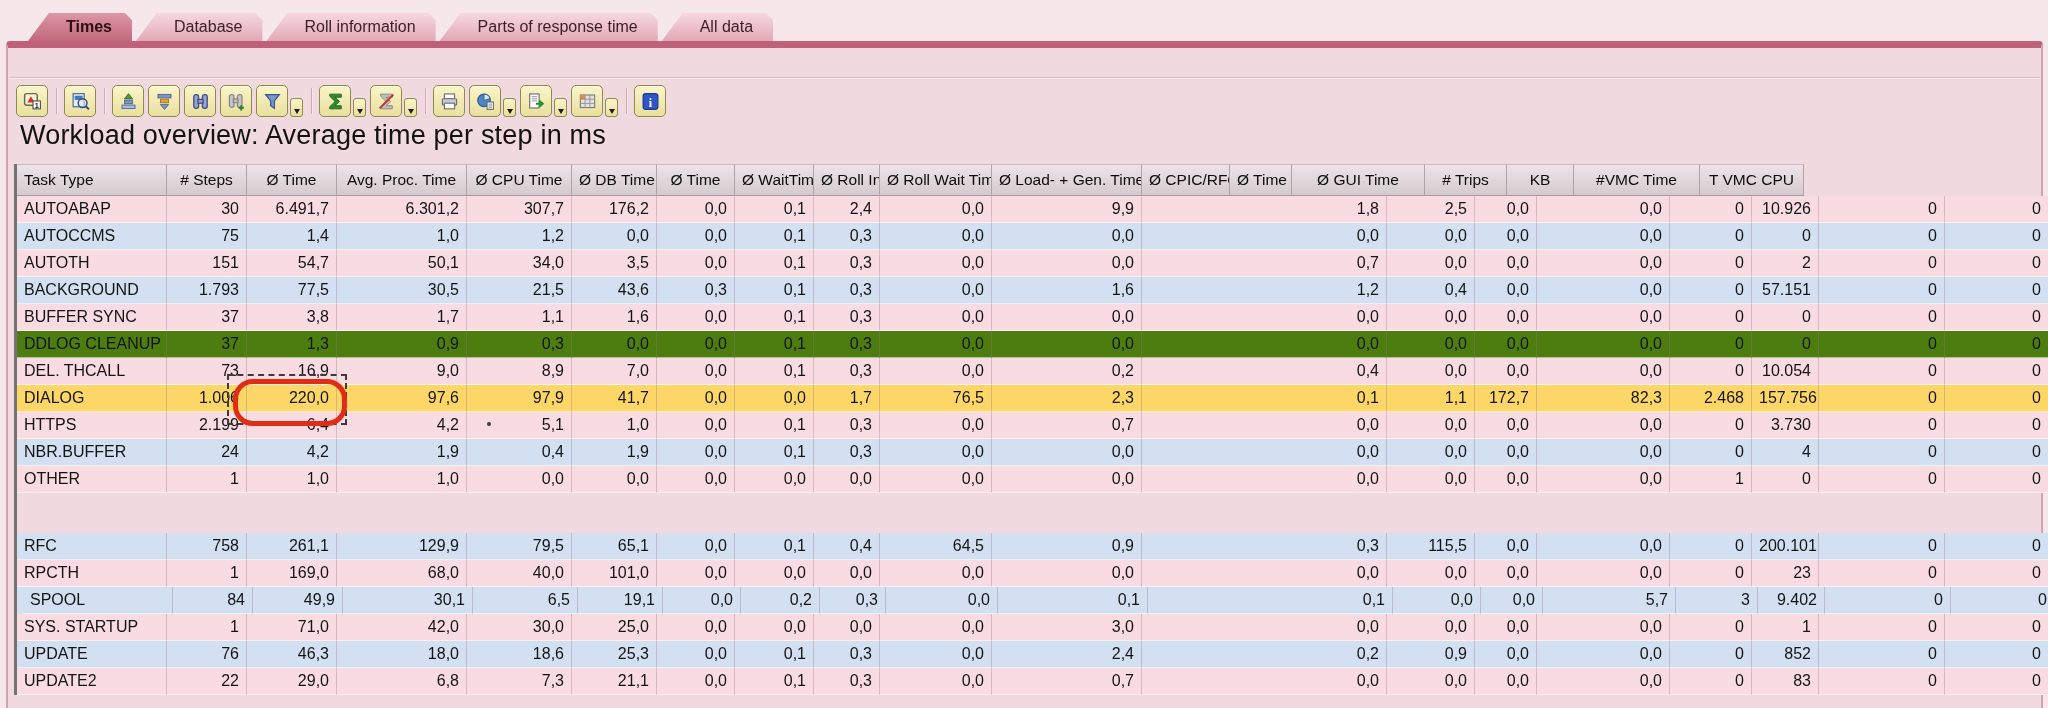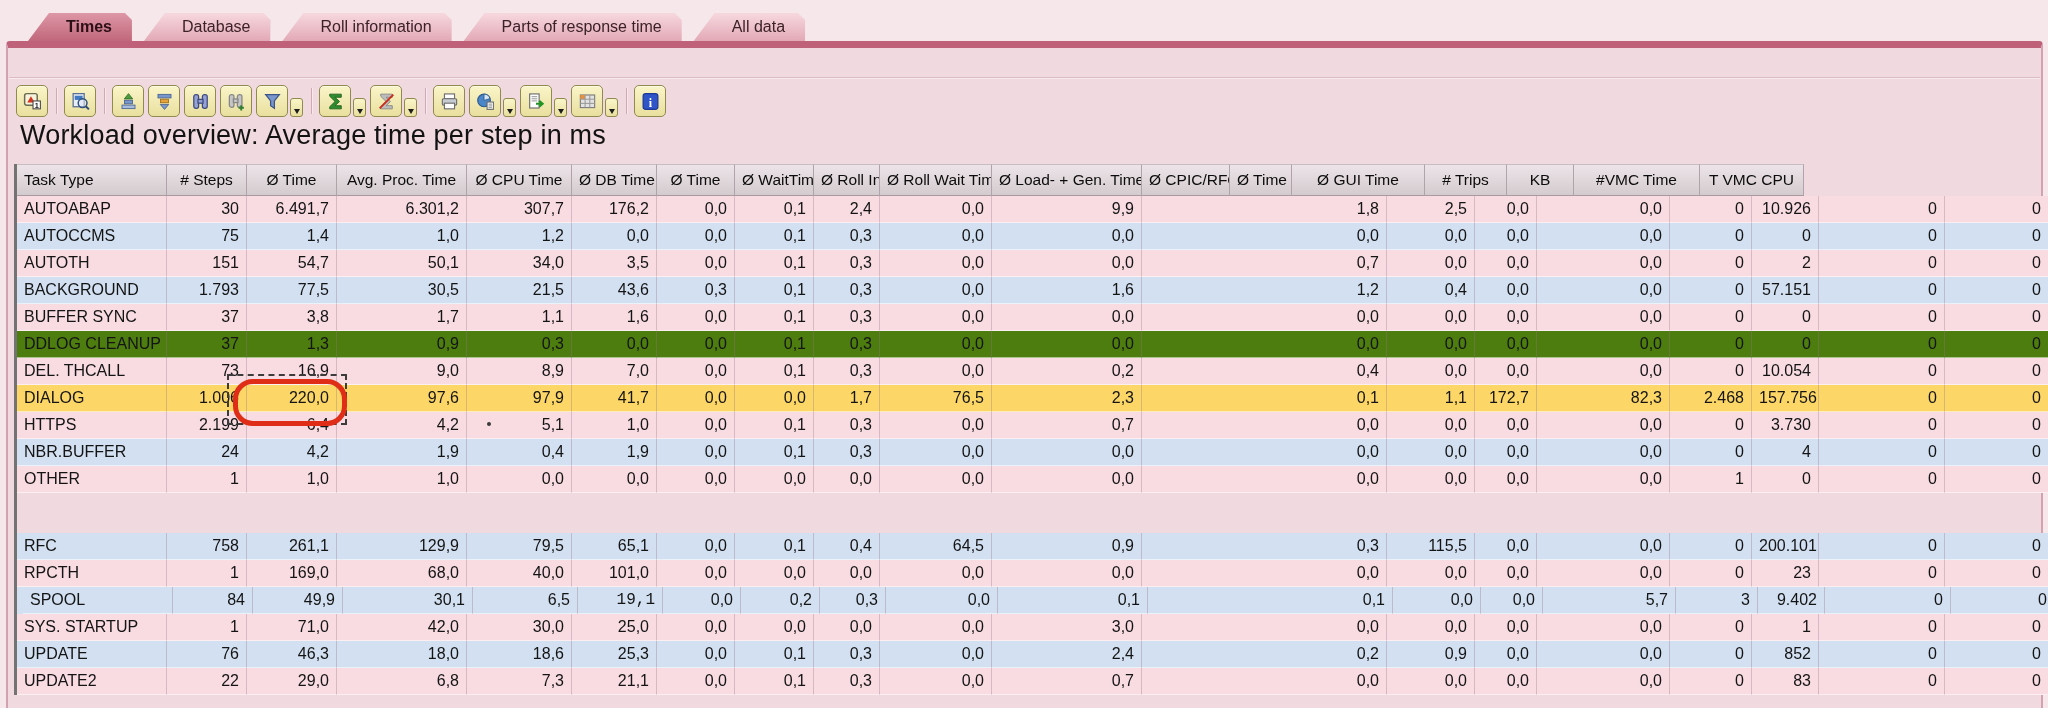--- a/index.html
+++ b/index.html
@@ -2,21 +2,21 @@
 <html><head>
 <meta charset="utf-8">
 <style>
   html,body{margin:0;padding:0;}
   body{font-family:"Liberation Sans","DejaVu Sans",sans-serif;background:#f5e7ea;}
   #screen{position:relative;width:2048px;height:708px;background:#f5e7ea;overflow:hidden;}
 
   
   .panel{position:absolute;top:41px;left:6px;right:5px;bottom:-2px;background:#f0d9df;
          border:2px solid #d3a2b0;border-top:7px solid #bf6279;border-radius:4px 4px 0 0;}
-  .tab-bar{position:absolute;top:13px;left:28px;height:28px;display:flex;gap:12px;z-index:5;}
+  .tab-bar{position:absolute;top:13px;left:28px;height:28px;display:flex;gap:4px;z-index:5;}
   .tab{height:28px;display:flex;align-items:center;padding:0 20px 0 38px;font-size:16px;color:#3c2228;
        clip-path:polygon(21px 0, calc(100% - 7px) 0, 100% 7px, 100% 100%, 0 100%);
        background:linear-gradient(#f7d8df,#e2a9b6);cursor:default;
        filter:drop-shadow(0 0 1px rgba(165,85,105,.65));}
   .tab.active{background:linear-gradient(#dd97a6,#c1677c);font-weight:bold;color:#2c0e15;}
   .tab .tab-label{white-space:nowrap;}
 
   
   .tb-divider{position:absolute;top:77px;left:9px;right:8px;height:1px;background:#dcbcc5;}
   .tb-divider2{position:absolute;top:78px;left:9px;right:8px;height:1px;background:#f7ebee;}
@@ -518,21 +518,21 @@
           <div class="cell num" style="width: 67px;">23</div>
           <div class="cell num" style="width: 126px;">0</div>
           <div class="cell num" style="width: 104px;">0</div>
         </div>
         <div class="brow" style="background: rgb(210, 224, 241);">
           <div class="cell" style="width: 150px; margin-left: 6px;">SPOOL</div>
           <div class="cell num" style="width: 80px;">84</div>
           <div class="cell num" style="width: 90px;">49,9</div>
           <div class="cell num" style="width: 130px;">30,1</div>
           <div class="cell num" style="width: 105px;">6,5</div>
-          <div class="cell num" style="width: 85px; font-family: Liberation Mono, monospace;">19,1</div>
+          <div class="cell num" style="width: 85px;">19,1</div>
           <div class="cell num" style="width: 78px;">0,0</div>
           <div class="cell num" style="width: 79px;">0,2</div>
           <div class="cell num" style="width: 66px;">0,3</div>
           <div class="cell num" style="width: 112px;">0,0</div>
           <div class="cell num" style="width: 150px;">0,1</div>
           <div class="cell num" style="width: 245px;">0,1</div>
           <div class="cell num" style="width: 88px;">0,0</div>
           <div class="cell num" style="width: 62px;">0,0</div>
           <div class="cell num" style="width: 133px;">5,7</div>
           <div class="cell num" style="width: 82px;">3</div>

